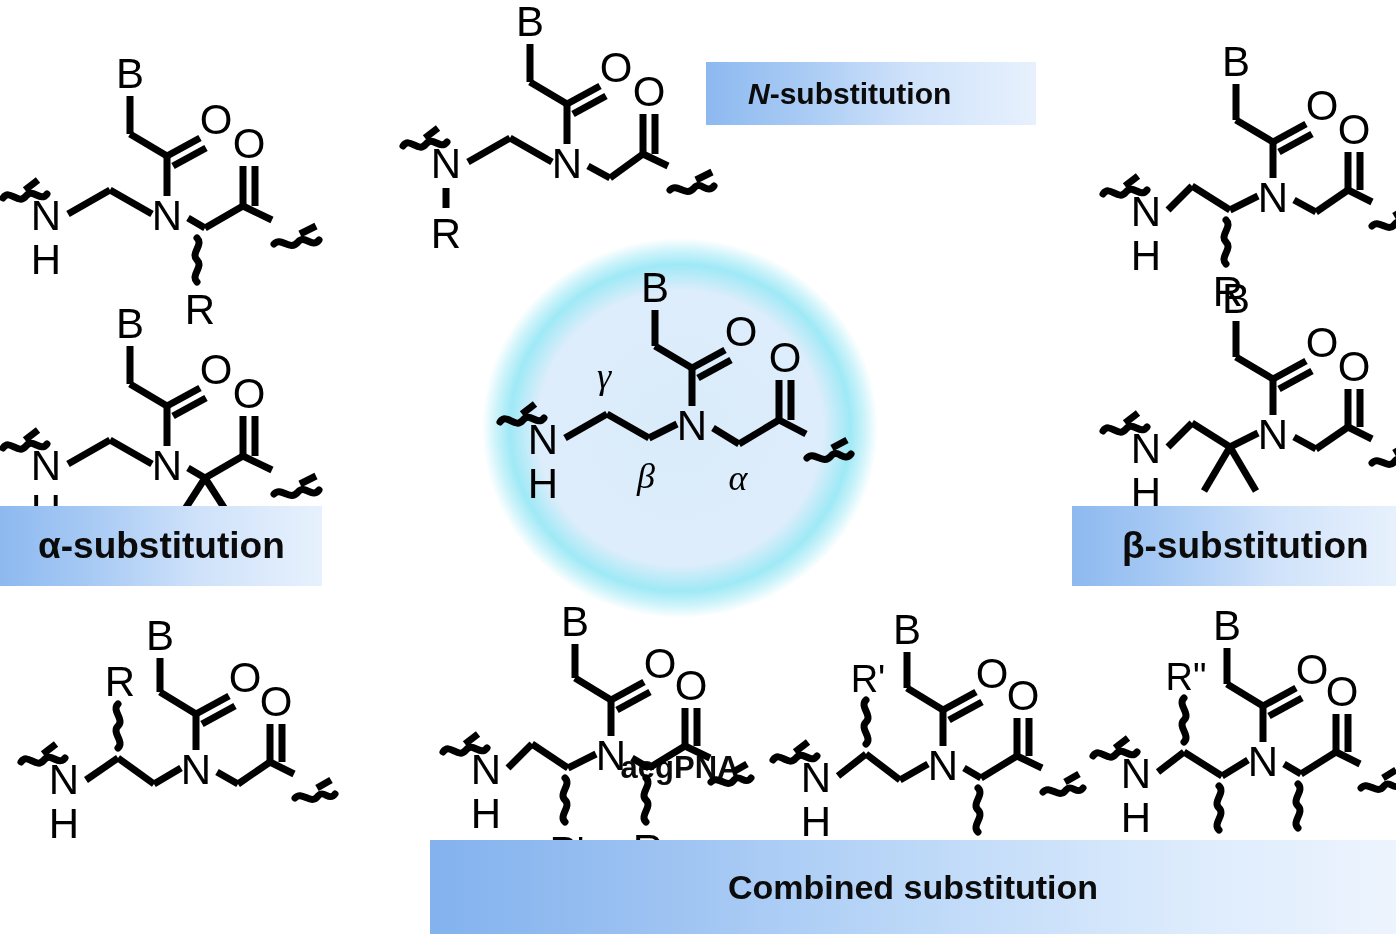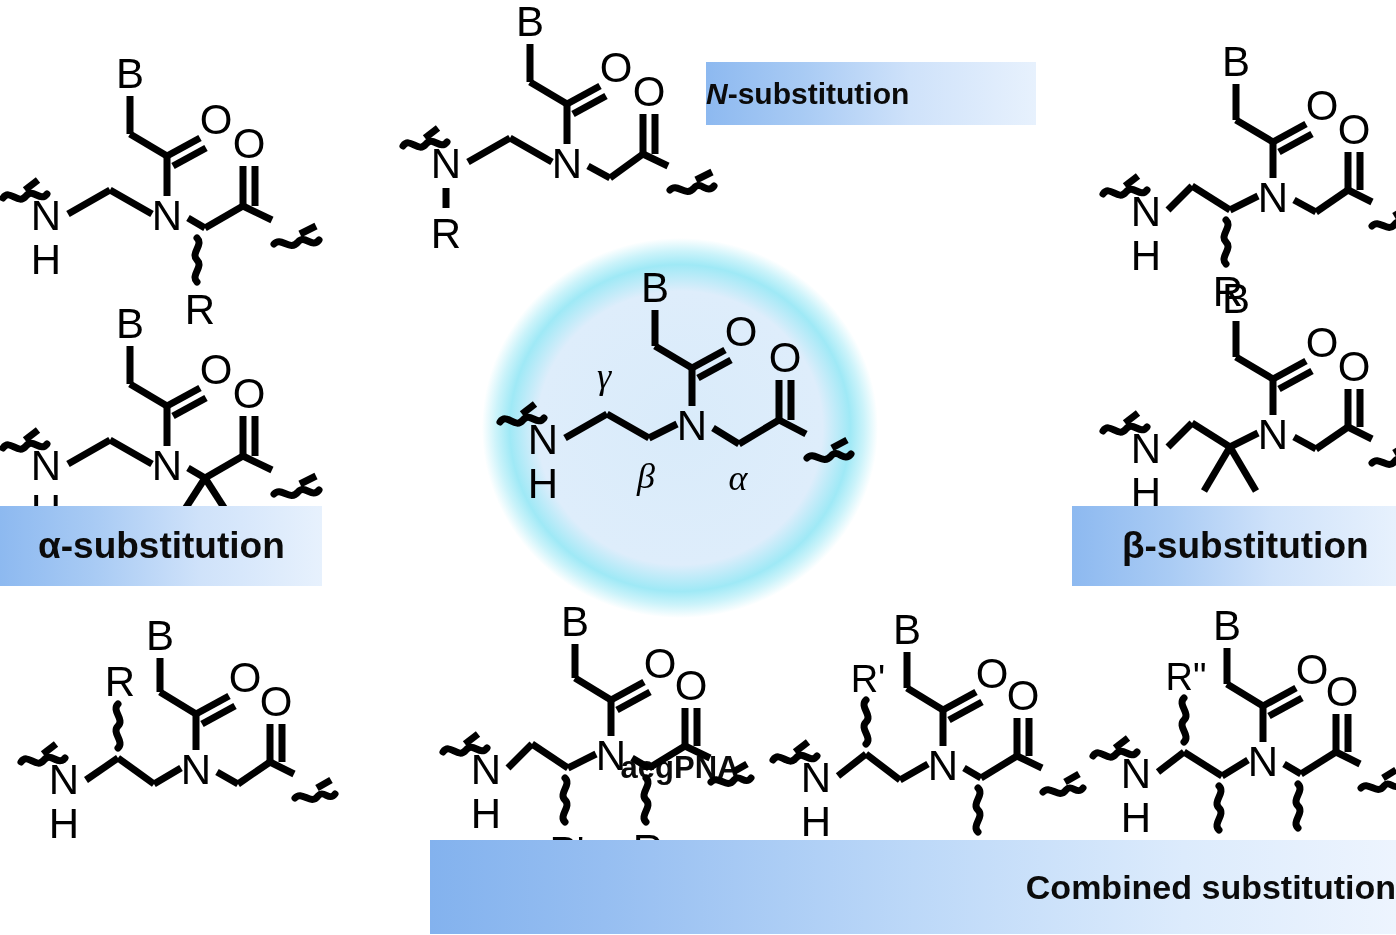--- a/index.html
+++ b/index.html
@@ -11,23 +11,23 @@
        background:linear-gradient(to right,#8DB9F0 0%,#A9CBF4 30%,#CFE2FA 62%,#E7F1FD 100%);}
   .bar.wide{background:linear-gradient(to right,#83B2EE 0%,#96BEF1 18%,#BCD8F8 50%,#DCEBFC 78%,#EDF4FE 100%);}
   .bar-label{font-weight:bold;color:#0b0b0b;white-space:nowrap;}
   .bar-alpha{left:0px;top:506px;width:322px;height:80px;}
   .bar-alpha .bar-label{font-size:37px;padding-left:38px;text-align:right;}
   .bar-beta{left:1072px;top:506px;width:324px;height:80px;}
   .bar-beta .bar-label{font-size:37px;padding-left:50px;}
   .bar-gamma{left:0px;top:850px;width:320px;height:85px;}
   .bar-gamma .bar-label{font-size:37px;padding-left:42px;}
   .bar-n{left:706px;top:62px;width:330px;height:63px;}
-  .bar-n .bar-label{font-size:30px;}
+  .bar-n .bar-label{font-size:30px;padding-left:42px;}
   .bar-n .ital{font-style:italic;}
-  .bar-combined{left:430px;top:840px;width:966px;height:94px;justify-content:flex-end;}
+  .bar-combined{left:430px;top:840px;width:966px;height:94px;justify-content:center;}
   .bar-combined .bar-label{font-size:34px;}
   .circle-wrap{position:absolute;left:482px;top:238px;width:396px;height:380px;}
   .glow{position:absolute;left:0;top:0;width:396px;height:380px;border-radius:50%;
         background:radial-gradient(closest-side,#D9EBFA 0%,#DEEDFB 72%,#9FE9F6 86%,rgba(160,233,246,0.55) 93%,rgba(190,240,250,0) 100%);}
   .center-title{position:absolute;left:0;right:0;top:512px;text-align:center;
                 font-size:31px;font-weight:bold;color:#0b0b0b;}
   svg{display:block;overflow:visible;}
   .bond{stroke:#000;stroke-width:7;fill:none;stroke-linecap:butt;}
   .bondc{stroke:#000;stroke-width:7;fill:none;stroke-linecap:round;}
   .atom{font-family:"Liberation Sans",sans-serif;font-size:42px;fill:#000;text-anchor:middle;}

